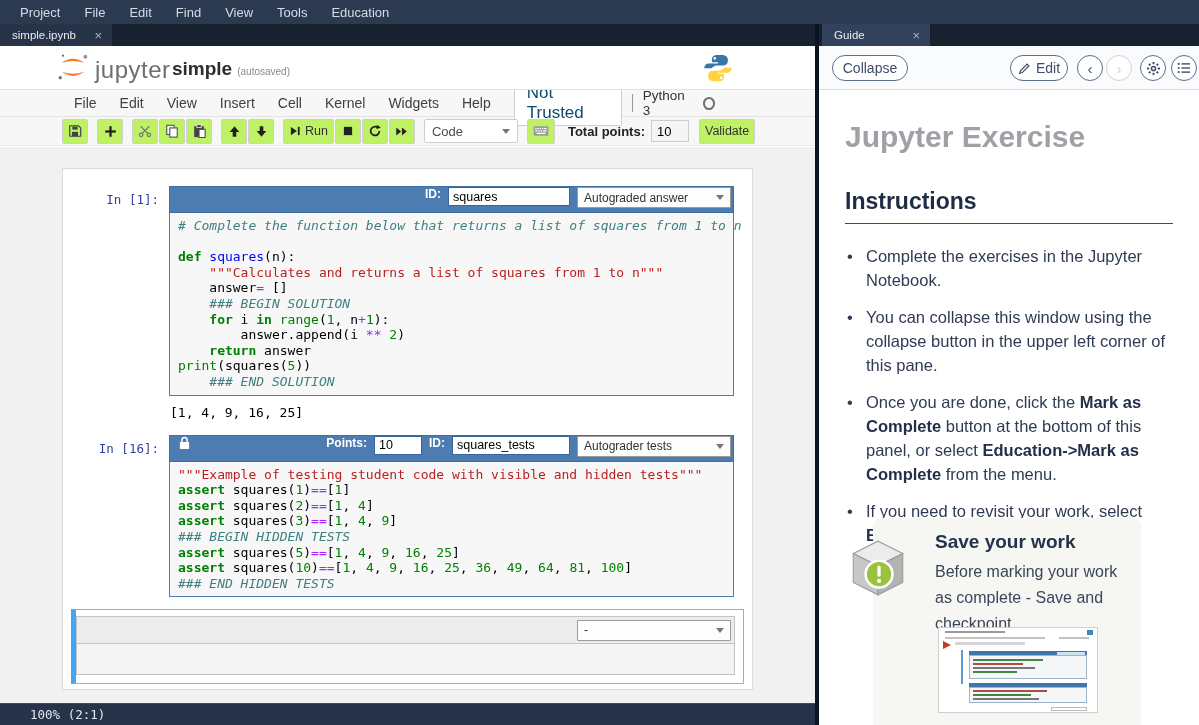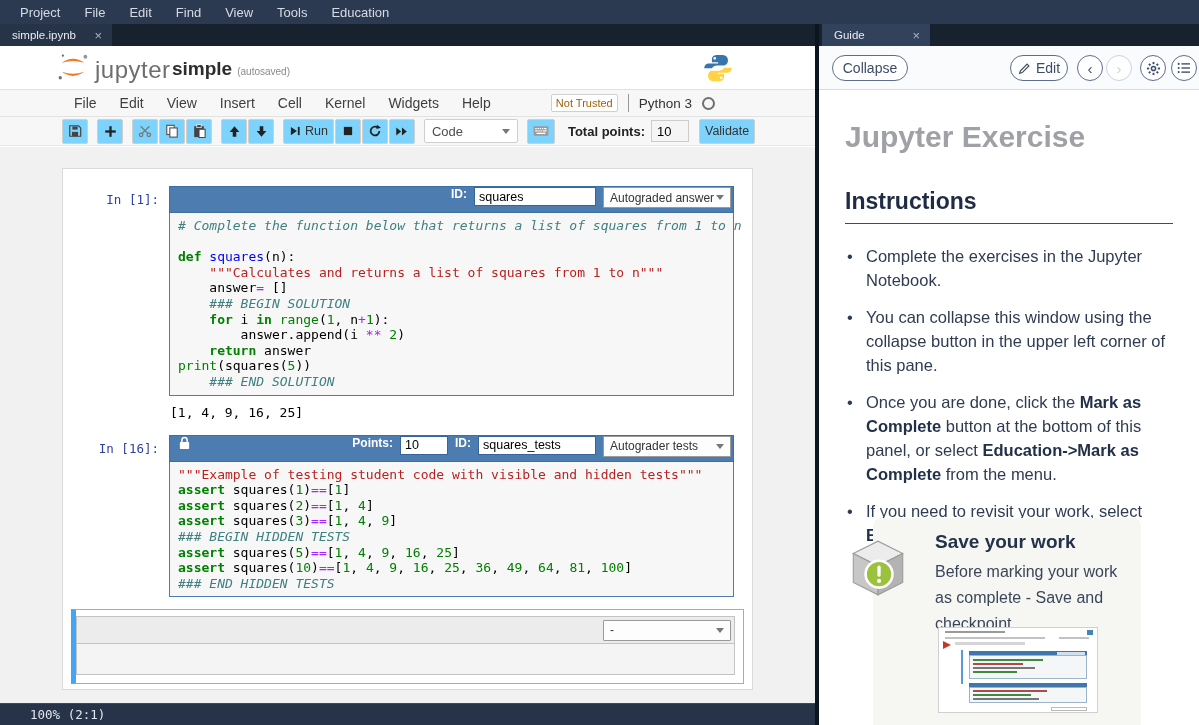--- a/index.html
+++ b/index.html
@@ -30,29 +30,29 @@
   #jupyter-logo .logo-text { font-size:24px; color:#6d6e70; letter-spacing:0.5px; line-height:26px; }
   #nb-title-wrap { position:absolute; left:172px; top:12px; display:flex; align-items:baseline; gap:5px; }
   #nb-title { font-size:19px; font-weight:bold; color:#2d2d2d; }
   #nb-autosaved { font-size:10px; color:#8a8a8a;margin-top:8px; }
   #python-logo { position:absolute; left:703px; top:7px; }
 
   #nb-menubar { height:27px; background:#f7f7f7; border-bottom:1px solid #e3e3e3;
     display:flex; align-items:center; padding-left:74px; gap:23px; font-size:14px; color:#3f3f3f; }
   #nb-menubar .menu-item { cursor:default; }
   #nb-menu-right { margin-left:auto; margin-right:100px; display:flex; align-items:center; gap:10px; }
-  #not-trusted { border:1px solid #cfcfcf; background:#fff; padding:2px 4px; font-size:11px; color:#a16207; border-radius:2px; }
+  #not-trusted { border:1px solid #cfcfcf; background:#fff; padding:2px 12px; font-size:17px; color:#0c4a6e; border-radius:2px; }
   .kernel-sep { width:1px; height:18px; background:#999; }
   #kernel-name { font-size:13.5px; color:#333; }
   #kernel-indicator { width:13px; height:13px; border:2px solid #707070; border-radius:50%; }
 
   #nb-toolbar { height:29px; background:#f7f7f7; border-bottom:1px solid #e8e8e8;
     display:flex; align-items:center; padding-left:62px; }
   .tb-group { display:flex; gap:1px; margin-right:9px; }
-  .tb-btn { min-width:26px; height:25px; background:#7dd3fc; border:1px solid #cfcfcf; border-radius:2px;
+  .tb-btn { min-width:26px; height:25px; background:#bef264; border:1px solid #cfcfcf; border-radius:2px;
     display:flex; align-items:center; justify-content:center; gap:4px; padding:0 5px; cursor:pointer;
     font-size:12.5px; color:#333; }
   .tb-select { width:94px; height:24px; background:#fff; border:1px solid #cfcfcf; border-radius:2px;
     display:flex; align-items:center; justify-content:space-between; padding:0 7px; font-size:13px; color:#4d4d4d; cursor:pointer; }
   .caret-down { width:0; height:0; border-left:4px solid transparent; border-right:4px solid transparent; border-top:5px solid #777; }
   #total-points-label { font-size:13px; font-weight:bold; color:#222; margin:0 6px 0 4px; }
   #total-points-input { width:38px; height:22px; border:1px solid #ccc; background:#f5f5f5; font-size:13px; padding:0 5px;
     font-family:"Liberation Sans",sans-serif; }
   #validate-btn { margin-left:10px; }
 
@@ -63,21 +63,21 @@
 
   .nb-cell { display:flex; padding-right:18px; }
   .prompt { width:106px; flex-shrink:0; text-align:right; padding:6px 10px 0 0;
     font-family:"DejaVu Sans Mono", monospace; font-size:12.5px; color:#303F9F; }
   .cell-inner { flex:1; min-width:0; }
 
   .nbg-header { height:27px; background:#4d7cb0; border:1px solid #3e6fa3;
     display:flex; align-items:flex-start; justify-content:flex-end; gap:7px; padding:0 2px 0 8px; }
   .nbg-label { color:#fff; font-size:12px; font-weight:bold; }
   .nbg-input { height:19px; border:1px solid #35659b; font-size:12.5px; padding:0 4px; font-family:"Liberation Sans",sans-serif; }
-  .nbg-select { width:128px; height:21px; background:#fdfdfd; border:1px solid #9a9a9a; border-radius:1px;
+  .nbg-select { width:154px; height:21px; background:#fdfdfd; border:1px solid #9a9a9a; border-radius:1px;
     display:flex; align-items:center; justify-content:space-between; padding:0 6px; font-size:12px; color:#333; cursor:pointer; }
   .code-area { border:1px solid #4d7cb0; border-top:none; background:#f7f7f7; padding:5px 8px;
     font-family:"DejaVu Sans Mono", monospace; font-size:13px; line-height:15.6px; }
   .cm-line { white-space:pre; }
   .tk-c { color:#408080; font-style:italic; }
   .tk-k { color:#008000; font-weight:bold; }
   .tk-b { color:#008000; }
   .tk-s { color:#BA2121; }
   .tk-n { color:#008000; }
   .tk-o { color:#AA22FF; }

